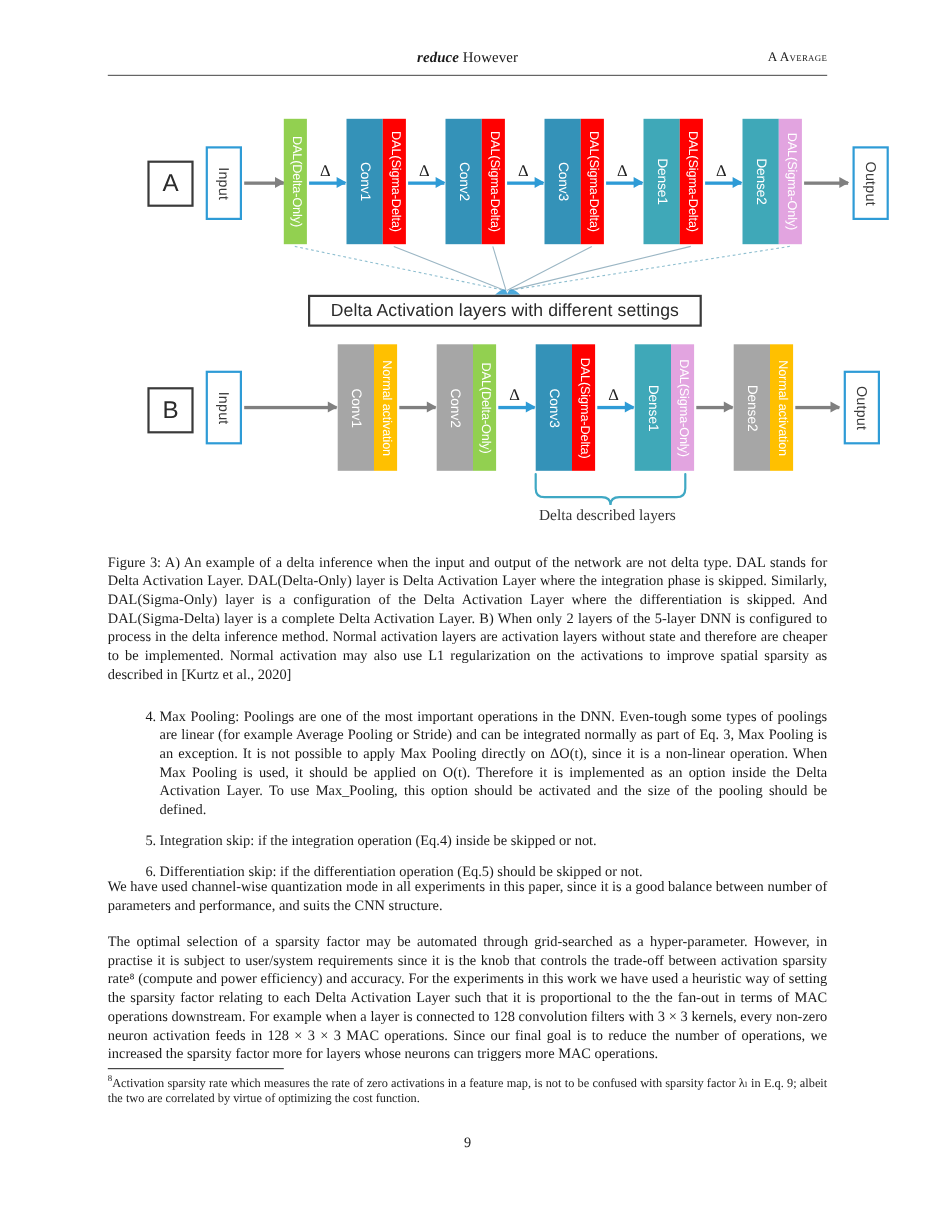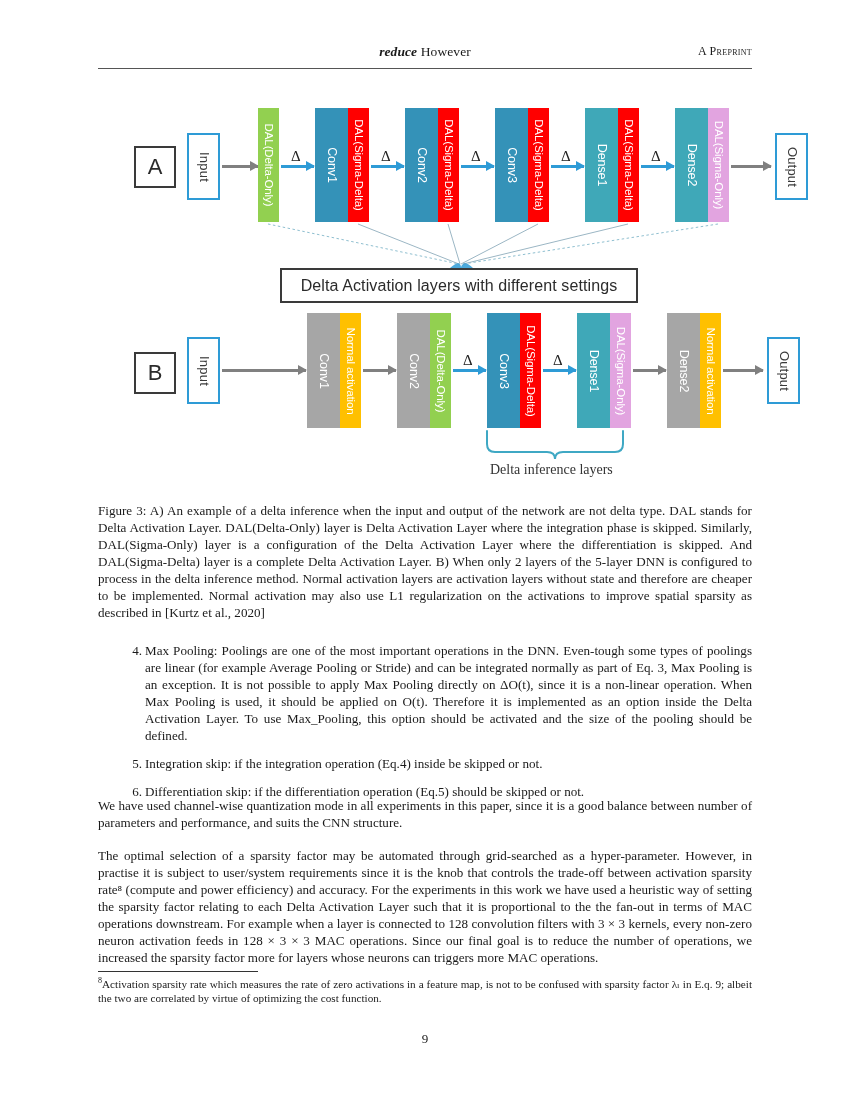--- a/index.html
+++ b/index.html
@@ -241,21 +241,21 @@
     top: 1031px;
     text-align: center;
     font-size: 13px;
   }
 </style>
 </head>
 <body>
 
 <div class="page-header">
   <div class="hdr-center"><i>reduce</i><span> However</span></div>
-  <div class="hdr-right">A Preprint</div>
+  <div class="hdr-right">A Average</div>
 </div>
 <div class="hdr-rule"></div>
 
 <div class="figure">
 
   <div class="panel-badge" style="left:36px; top:60px;">A</div>
 
   <div class="io-box" style="left:89px; top:47px; width:33px; height:67px;">
     <span>Input</span>
   </div>
@@ -362,21 +362,21 @@
     </g>
     <g stroke="#9BB6C4" stroke-width="1" fill="none">
       <line x1="260" y1="138" x2="361" y2="178"></line>
       <line x1="350" y1="138" x2="362" y2="178"></line>
       <line x1="440" y1="138" x2="363" y2="178"></line>
       <line x1="530" y1="138" x2="365" y2="178"></line>
     </g>
     <path d="M352,182 q10,-9 11,-1 q3,-8 12,1 z" fill="#2E9BD6" opacity="0.85"></path>
   </svg>
 
-  <div class="callout" style="left:182px; top:182px; width:358px; height:35px;">Delta Activation layers with different settings</div>
+  <div class="callout" style="left:182px; top:182px; width:358px; height:29px;">Delta Activation layers with different settings</div>
 
   <div class="panel-badge" style="left:36px; top:266px;">B</div>
 
   <div class="io-box" style="left:89px; top:251px; width:33px; height:67px;">
     <span>Input</span>
   </div>
 
   <div class="arrow gray" style="left:124px; top:283px; width:84px;">
     <div class="shaft"></div>
       <div class="head"></div>
@@ -454,21 +454,21 @@
       <div class="head"></div>
   </div>
 
   <div class="io-box" style="left:669px; top:251px; width:33px; height:67px;">
     <span>Output</span>
   </div>
 
   <svg class="leaderlines" width="654" height="410" style="top:0;">
     <path d="M389,345 L389,358 Q389,366 397,366 L449,366 Q457,366 457,373 Q457,366 465,366 L517,366 Q525,366 525,358 L525,345" stroke="#3FA8C4" stroke-width="2" fill="none" stroke-linecap="round"></path>
   </svg>
-  <div class="brace-label" style="left:392px; top:376px;">Delta inference layers</div>
+  <div class="brace-label" style="left:392px; top:376px;">Delta described layers</div>
 </div>
 
 <div class="caption"><span>Figure 3:</span><span> A) An example of a delta inference when the input and output of the network are not delta type. DAL stands for Delta Activation Layer. DAL(Delta-Only) layer is Delta Activation Layer where the integration phase is skipped. Similarly, DAL(Sigma-Only) layer is a configuration of the Delta Activation Layer where the differentiation is skipped. And DAL(Sigma-Delta) layer is a complete Delta Activation Layer. B) When only 2 layers of the 5-layer DNN is configured to process in the delta inference method. Normal activation layers are activation layers without state and therefore are cheaper to be implemented. Normal activation may also use L1 regularization on the activations to improve spatial sparsity as described in [Kurtz et al., 2020]</span></div>
 
 <div class="numlist">
   <div class="li">
     <span class="num">4.</span>
     <span>Max Pooling: Poolings are one of the most important operations in the DNN. Even-tough some types of poolings are linear (for example Average Pooling or Stride) and can be integrated normally as part of Eq. 3, Max Pooling is an exception. It is not possible to apply Max Pooling directly on ΔO(t), since it is a non-linear operation. When Max Pooling is used, it should be applied on O(t). Therefore it is implemented as an option inside the Delta Activation Layer. To use Max_Pooling, this option should be activated and the size of the pooling should be defined.</span>
   </div>
   <div class="li">

